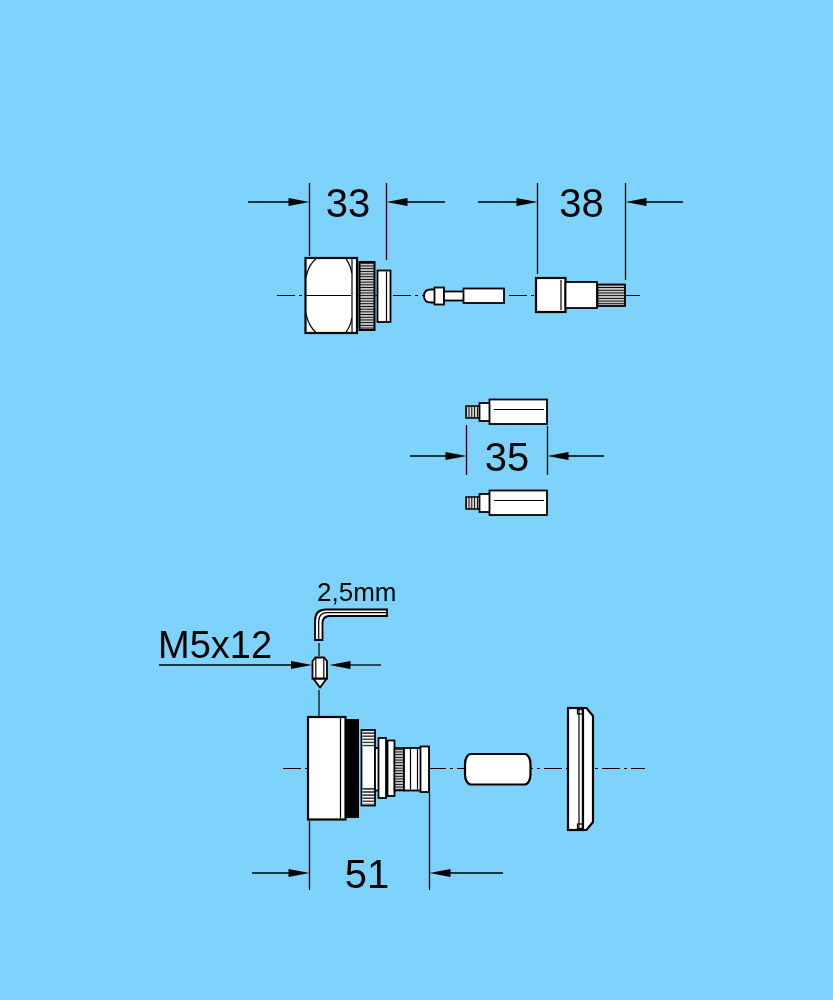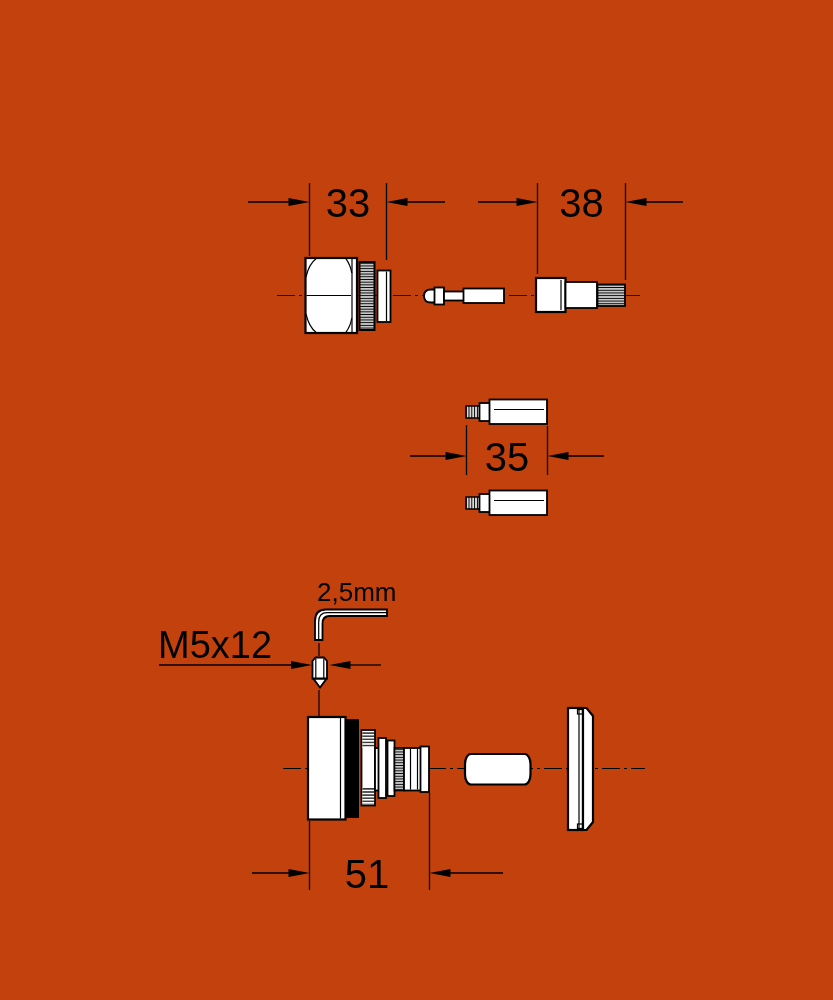--- a/index.html
+++ b/index.html
@@ -1,16 +1,16 @@
 <!DOCTYPE html>
 <html><head>
 <meta charset="utf-8">
 <style>
   html,body{margin:0;padding:0;background:#ffffff;}
-  .stage{position:relative;width:833px;height:1000px;background:#c2410c;overflow:hidden;
+  .stage{position:relative;width:833px;height:1000px;background:#7dd3fc;overflow:hidden;
          font-family:"Liberation Sans",sans-serif;}
   svg{display:block;}
   .xline {stroke:#000;stroke-width:1.3;fill:none;}
   .cline {stroke:#000;stroke-width:1.2;fill:none;stroke-dasharray:18 4 3 4;}
   .thick {stroke:#000;stroke-width:2.2;fill:#fff;}
   .part  {stroke:#000;stroke-width:1.8;fill:#fff;}
   .det   {stroke:#000;stroke-width:1.2;fill:none;}
   .arrow {fill:#000;stroke:none;}
   .dim   {font-size:40px;font-family:"Liberation Sans",sans-serif;fill:#000;stroke:none;text-anchor:middle;}
   .lbl   {font-size:38px;font-family:"Liberation Sans",sans-serif;fill:#000;stroke:none;text-anchor:start;}

